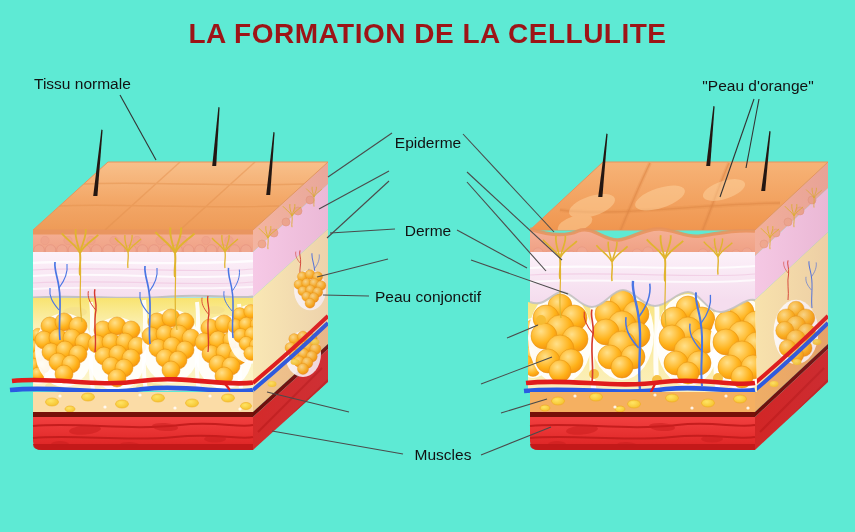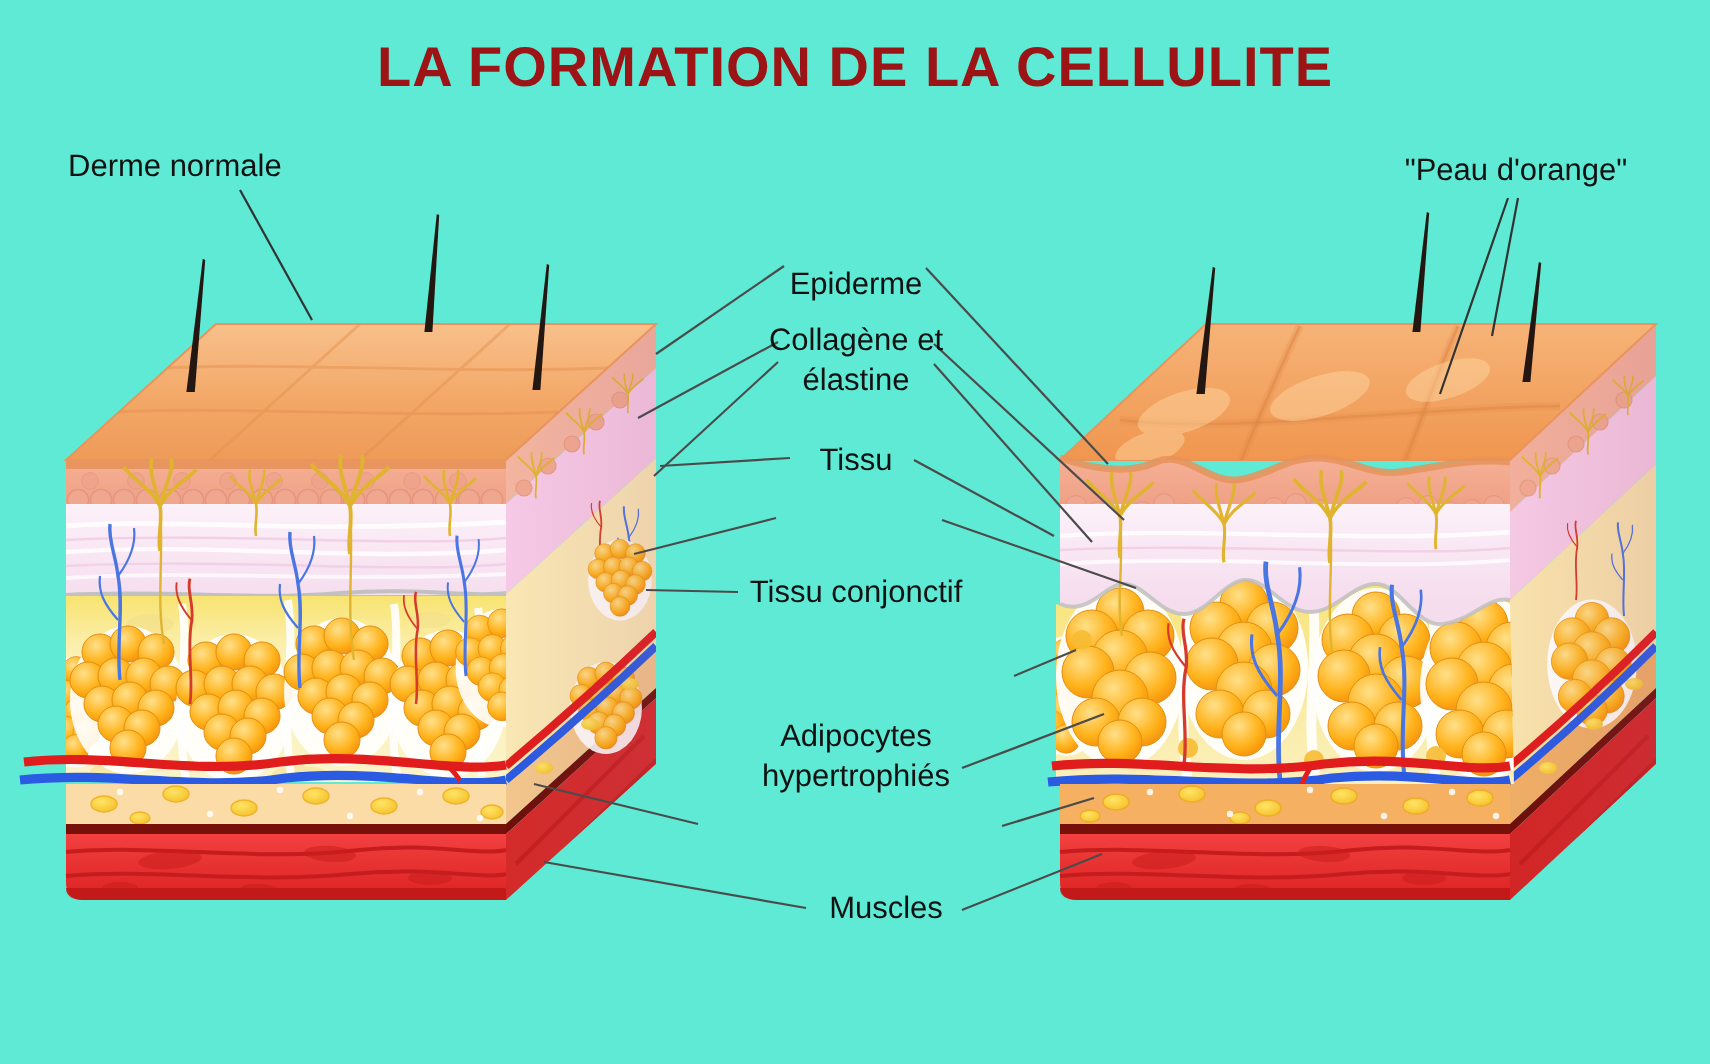--- a/index.html
+++ b/index.html
@@ -486,23 +486,21 @@
     <line x1="481" y1="384" x2="552" y2="357"></line>
     <line x1="349" y1="412" x2="267" y2="392"></line>
     <line x1="501" y1="413" x2="547" y2="399"></line>
     <line x1="403" y1="454" x2="272" y2="431"></line>
     <line x1="481" y1="455" x2="551" y2="427"></line>
   </g>
 </svg>
 
 <div class="title">LA FORMATION DE LA CELLULITE</div>
 
-<div class="lbl left-align" style="left:34px;top:74px;width:130px;">Derme normale</div>
+<div class="lbl left-align" style="left:34px;top:74px;width:130px;">Tissu normale</div>
 <div class="lbl" style="left:693px;top:76px;width:130px;">"Peau d'orange"</div>
 
 <div class="lbl" style="left:368px;top:121px;width:120px;margin-top:12px;">Epiderme</div>
-<div class="lbl" style="left:383px;top:161px;width:90px;">Collagène et élastine</div>
-<div class="lbl" style="left:378px;top:221px;width:100px;">Tissu</div>
-<div class="lbl" style="left:358px;top:287px;width:140px;">Tissu conjonctif</div>
-<div class="lbl" style="left:372px;top:359px;width:112px;">Adipocytes hypertrophiés</div>
+<div class="lbl" style="left:378px;top:221px;width:100px;">Derme</div>
+<div class="lbl" style="left:358px;top:287px;width:140px;">Peau conjonctif</div>
 <div class="lbl" style="left:398px;top:445px;width:90px;">Muscles</div>
 
 </div>
 
 </body></html>

